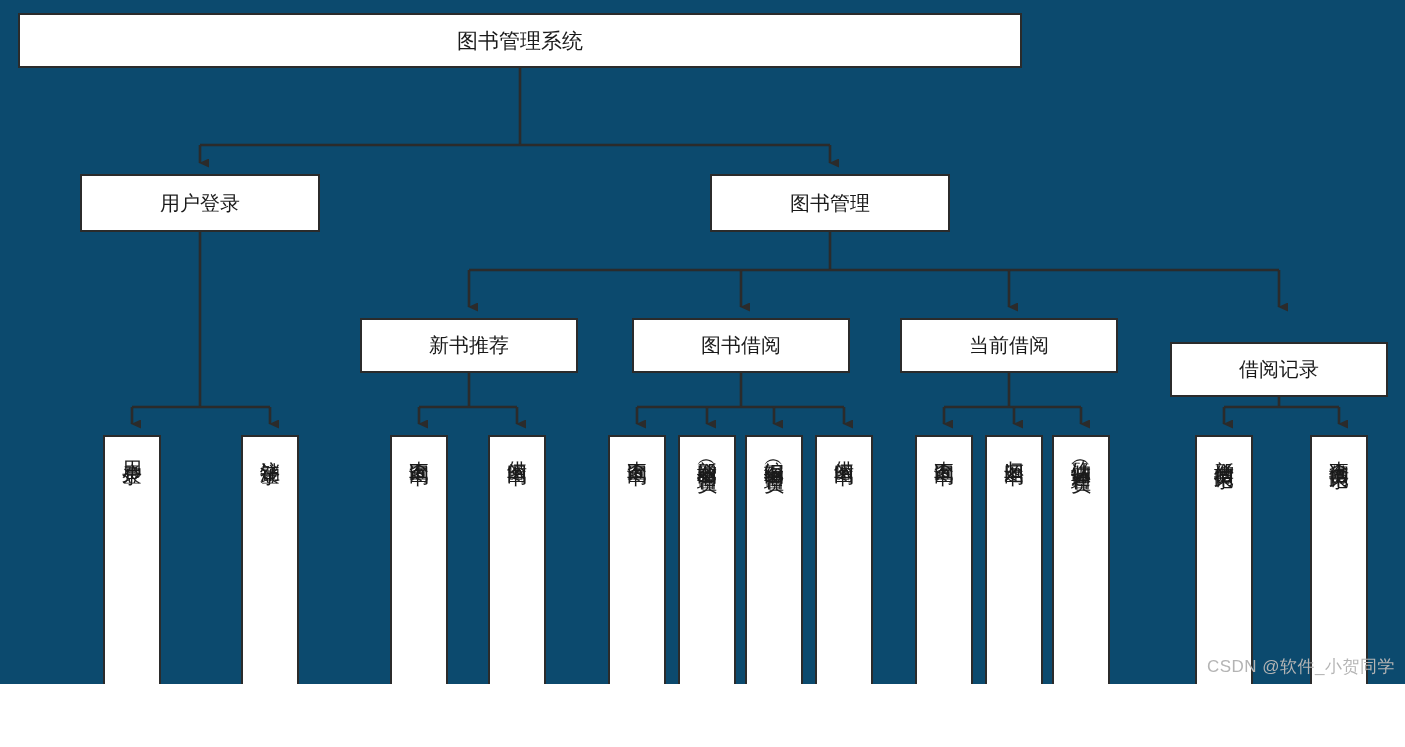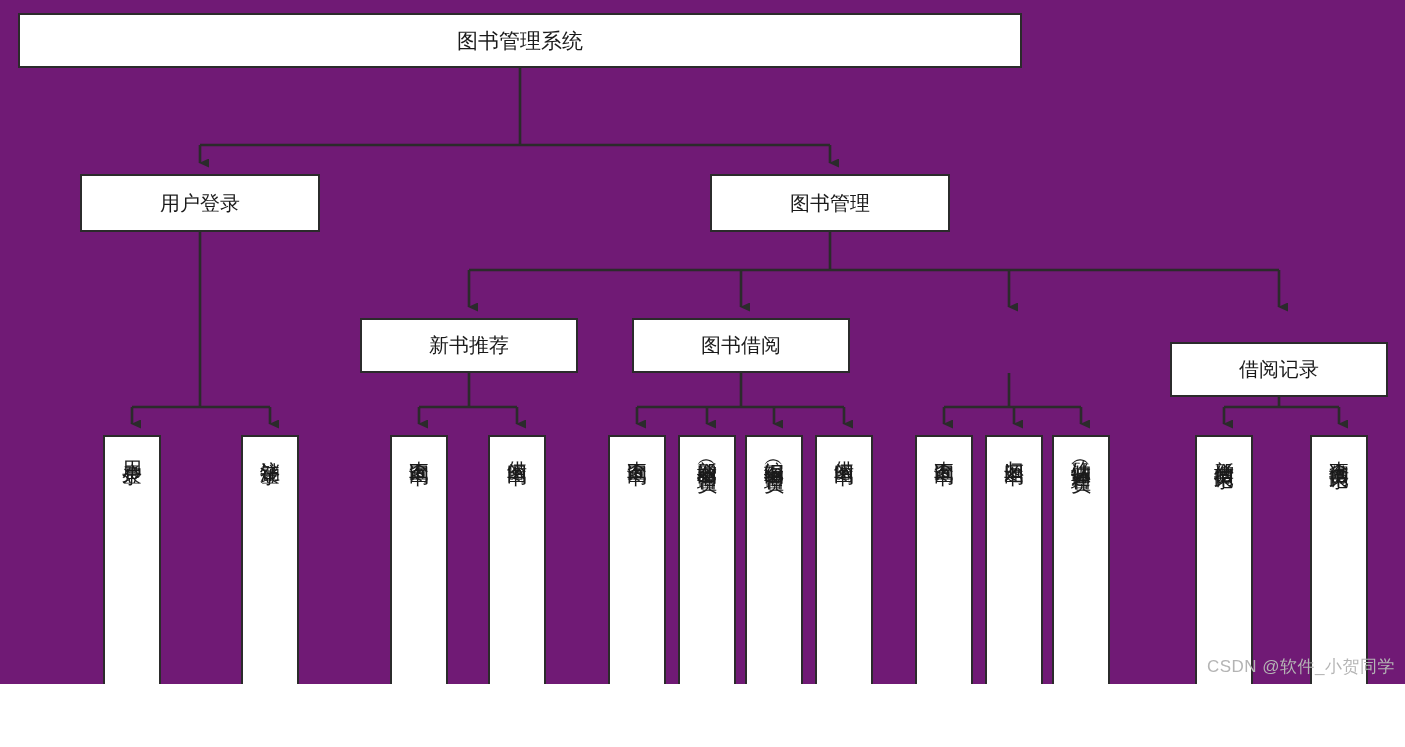--- a/index.html
+++ b/index.html
@@ -8,21 +8,21 @@
     padding: 0;
     background: #ffffff;
   }
   body {
     font-family: "Liberation Sans", "DejaVu Sans", sans-serif;
   }
   #canvas {
     position: relative;
     width: 1405px;
     height: 684px;
-    background: #701a75;
+    background: #0c4a6e;
     overflow: hidden;
   }
   #svg-layer {
     position: absolute;
     left: 0;
     top: 0;
     width: 1405px;
     height: 747px;
   }
   .node {
@@ -127,20 +127,23 @@
   <div class="node level-3" style="left: 360px; top: 318px; width: 218px; height: 55px;">
     <span>新书推荐</span>
   </div>
 
   <div class="node level-2" style="left: 710px; top: 174px; width: 240px; height: 58px;">
     <span>图书管理</span>
   </div>
   <div class="node level-3" style="left: 632px; top: 318px; width: 218px; height: 55px;">
     <span>图书借阅</span>
   </div>
+  <div class="node level-3" style="left: 900px; top: 318px; width: 218px; height: 55px;">
+    <span>当前借阅</span>
+  </div>
   <div class="node level-3" style="left: 1170px; top: 318px; width: 218px; height: 55px; margin-top: 24px;">
     <span>借阅记录</span>
   </div>
 
   <div class="node leaf" style="left: 103px; top: 435px; width: 58px; height: 300px;">
     <span class="leaf-text">用户登录</span>
   </div>
   <div class="node leaf" style="left: 241px; top: 435px; width: 58px; height: 300px;">
     <span class="leaf-text">注销登录</span>
   </div>

